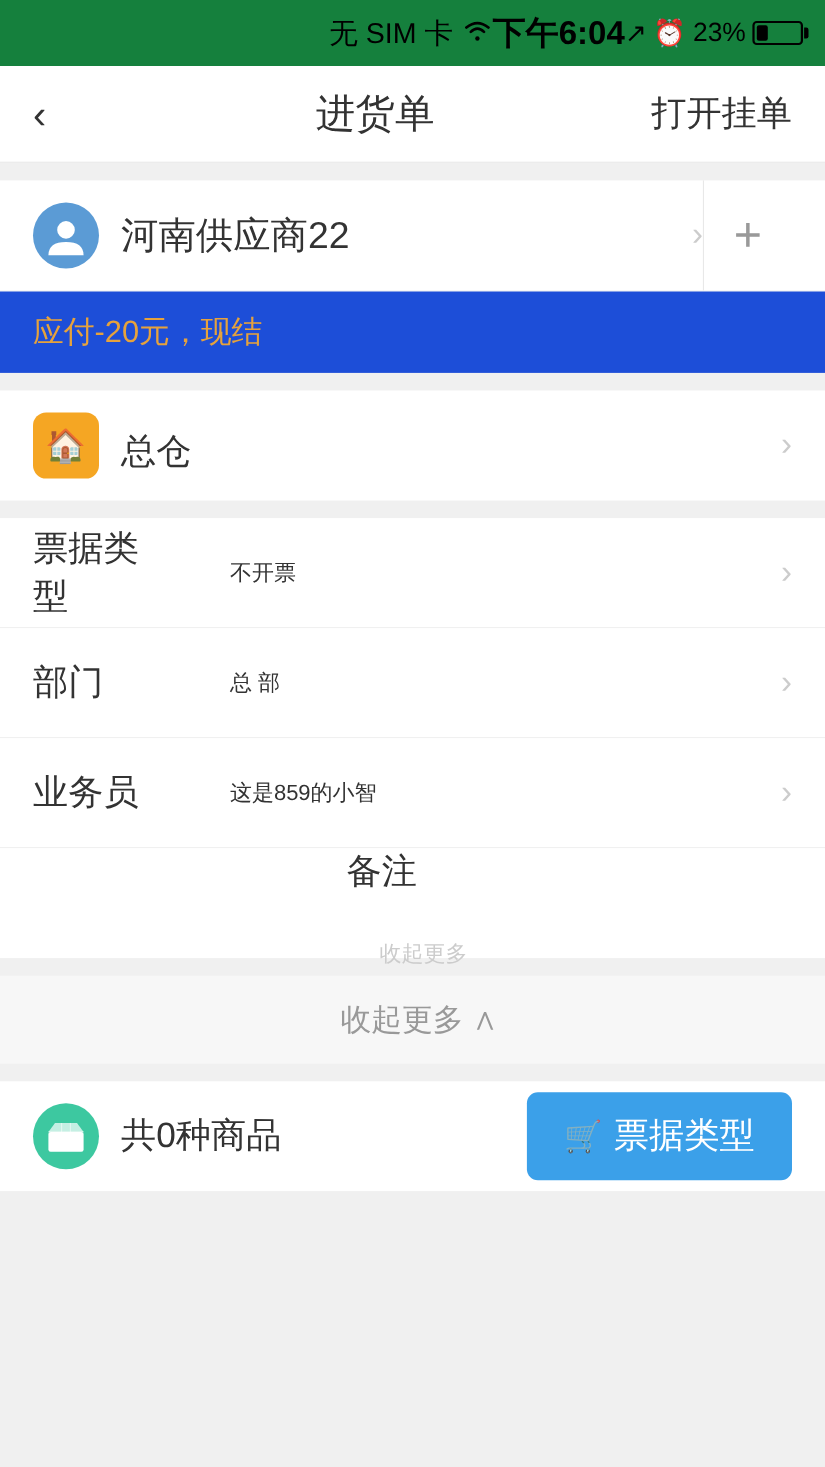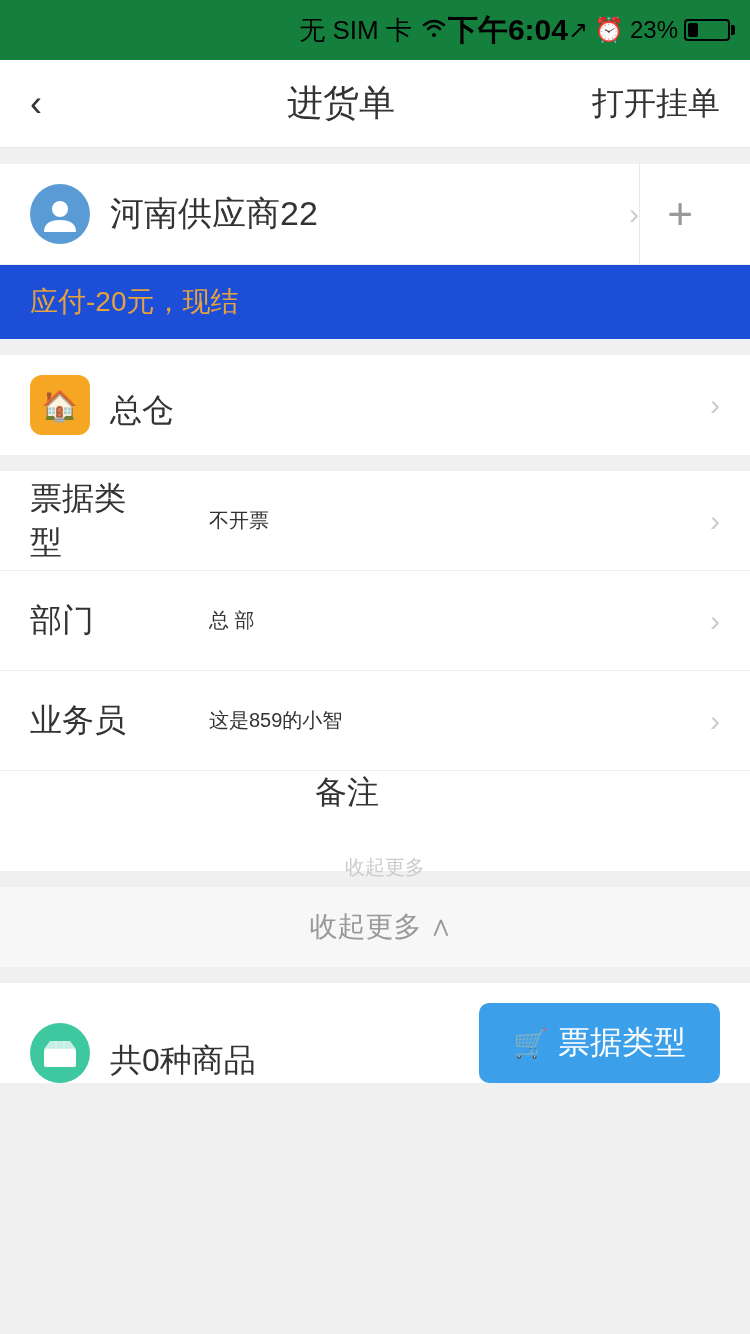--- a/index.html
+++ b/index.html
@@ -232,21 +232,21 @@
       font-size: 28px;
       color: #999;
       margin-left: 12px;
     }
 
     
     .product-bar {
       background: #fff;
       height: 100px;
       display: flex;
-      align-items: flex-end;
+      align-items: center;
       padding: 0 30px;
       margin-top: 16px;
     }
     .product-icon {
       width: 60px;
       height: 60px;
       border-radius: 50%;
       background: #3dc8a0;
       display: flex;
       align-items: center;

